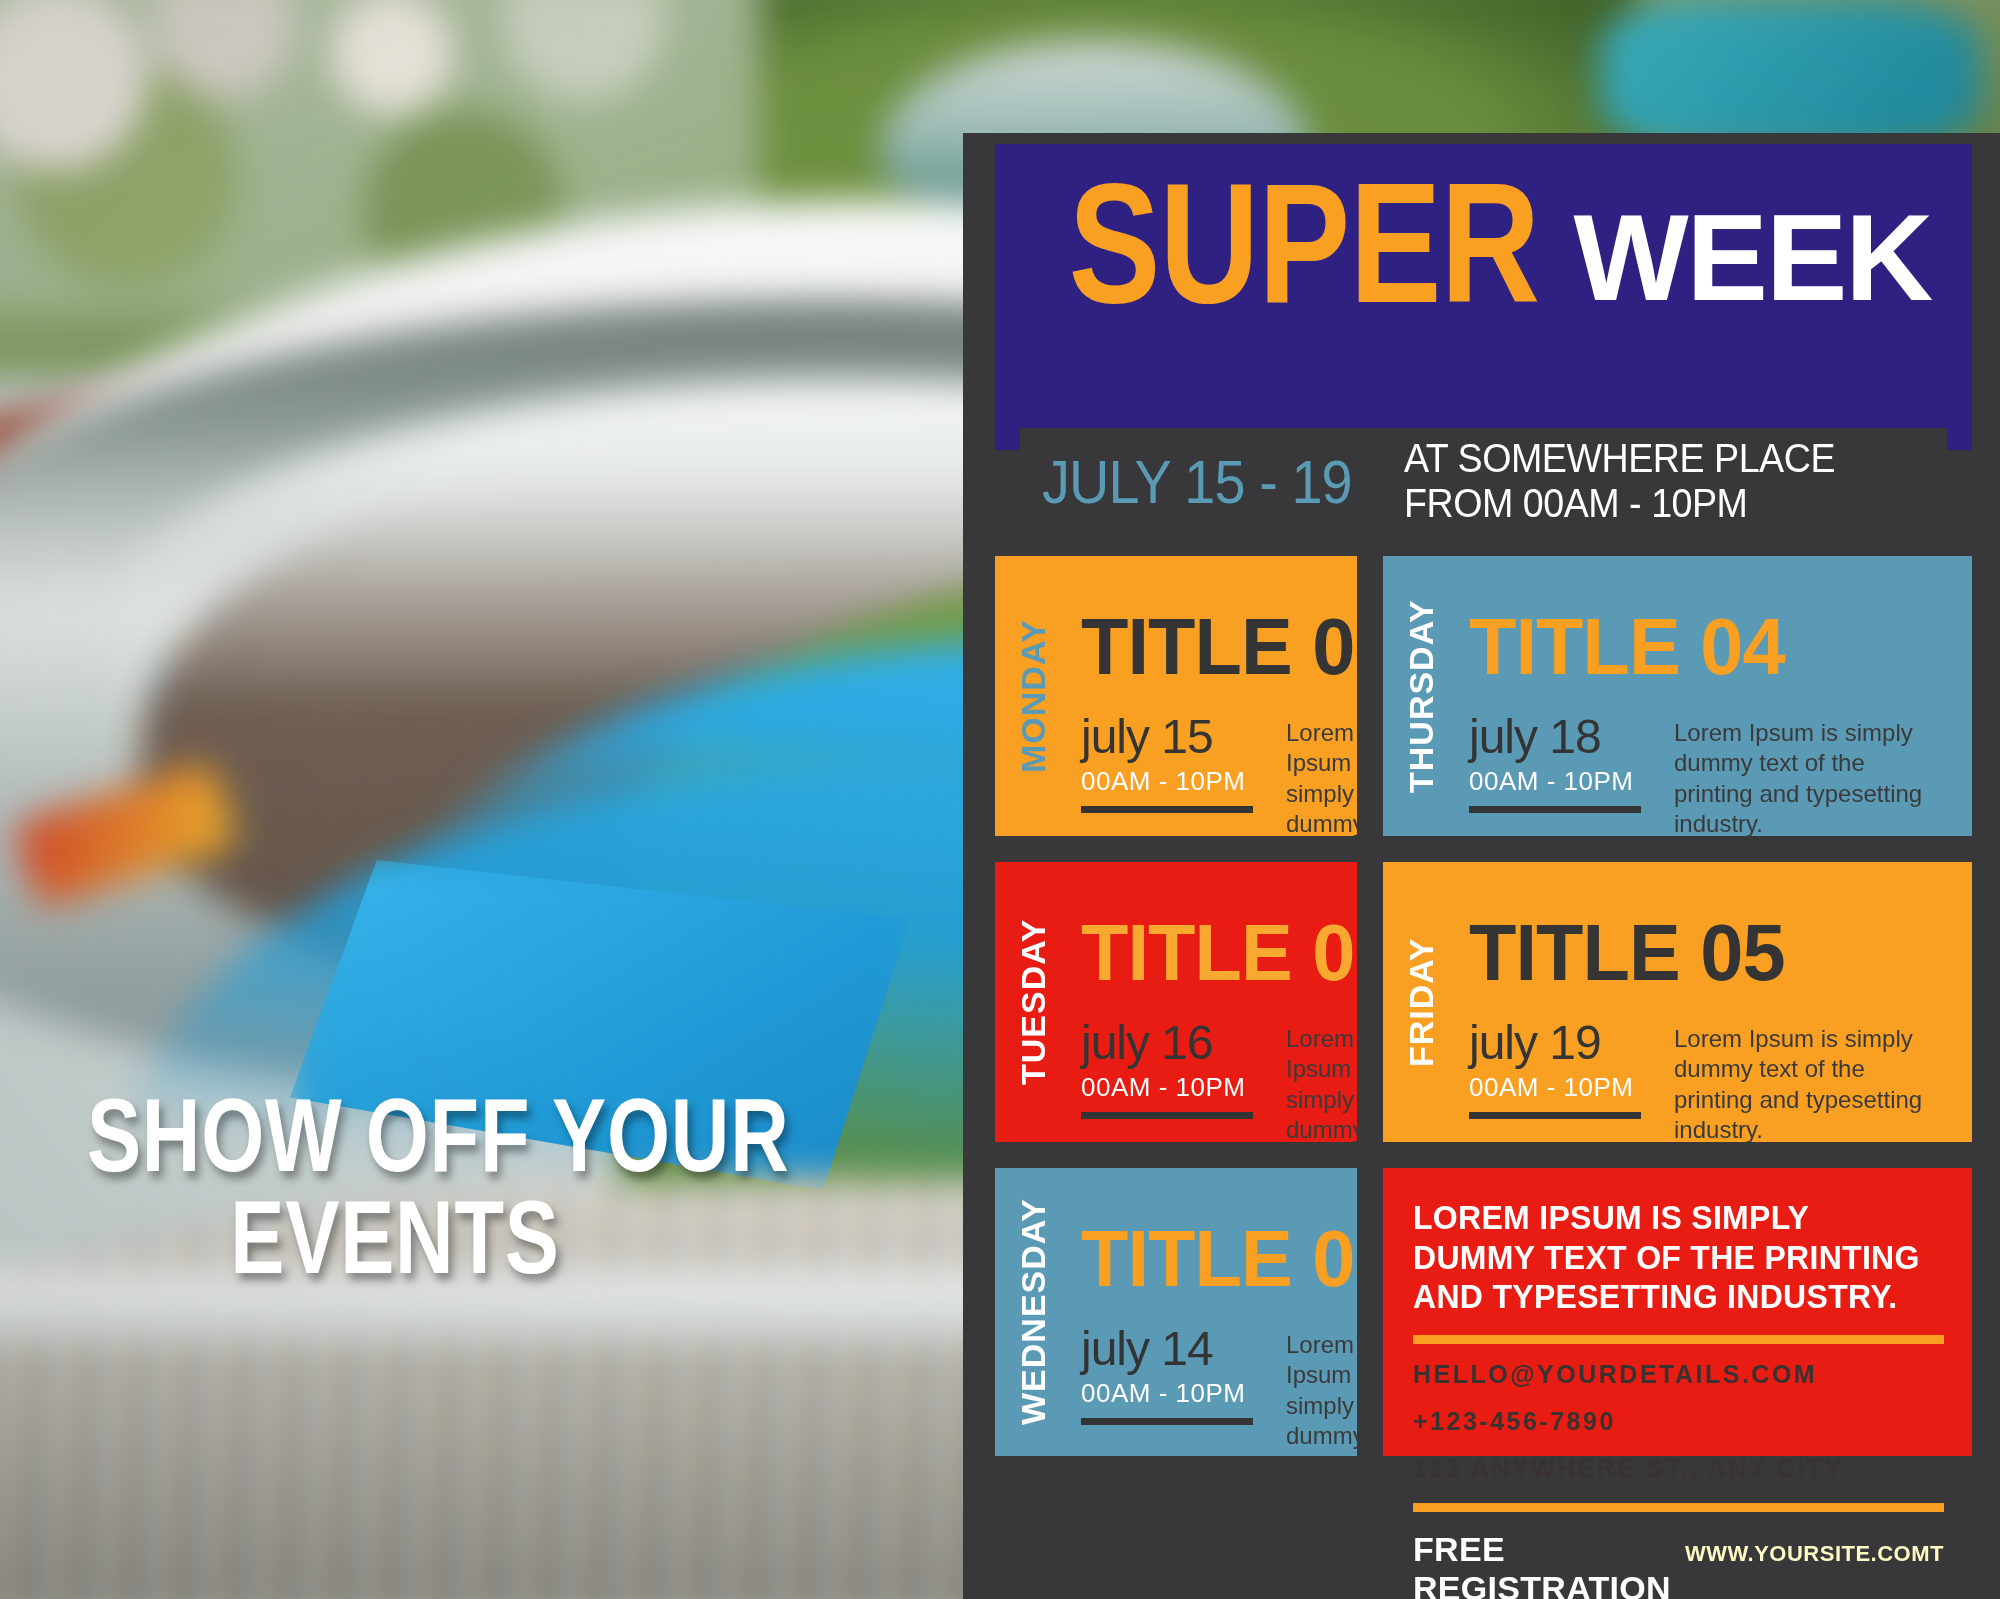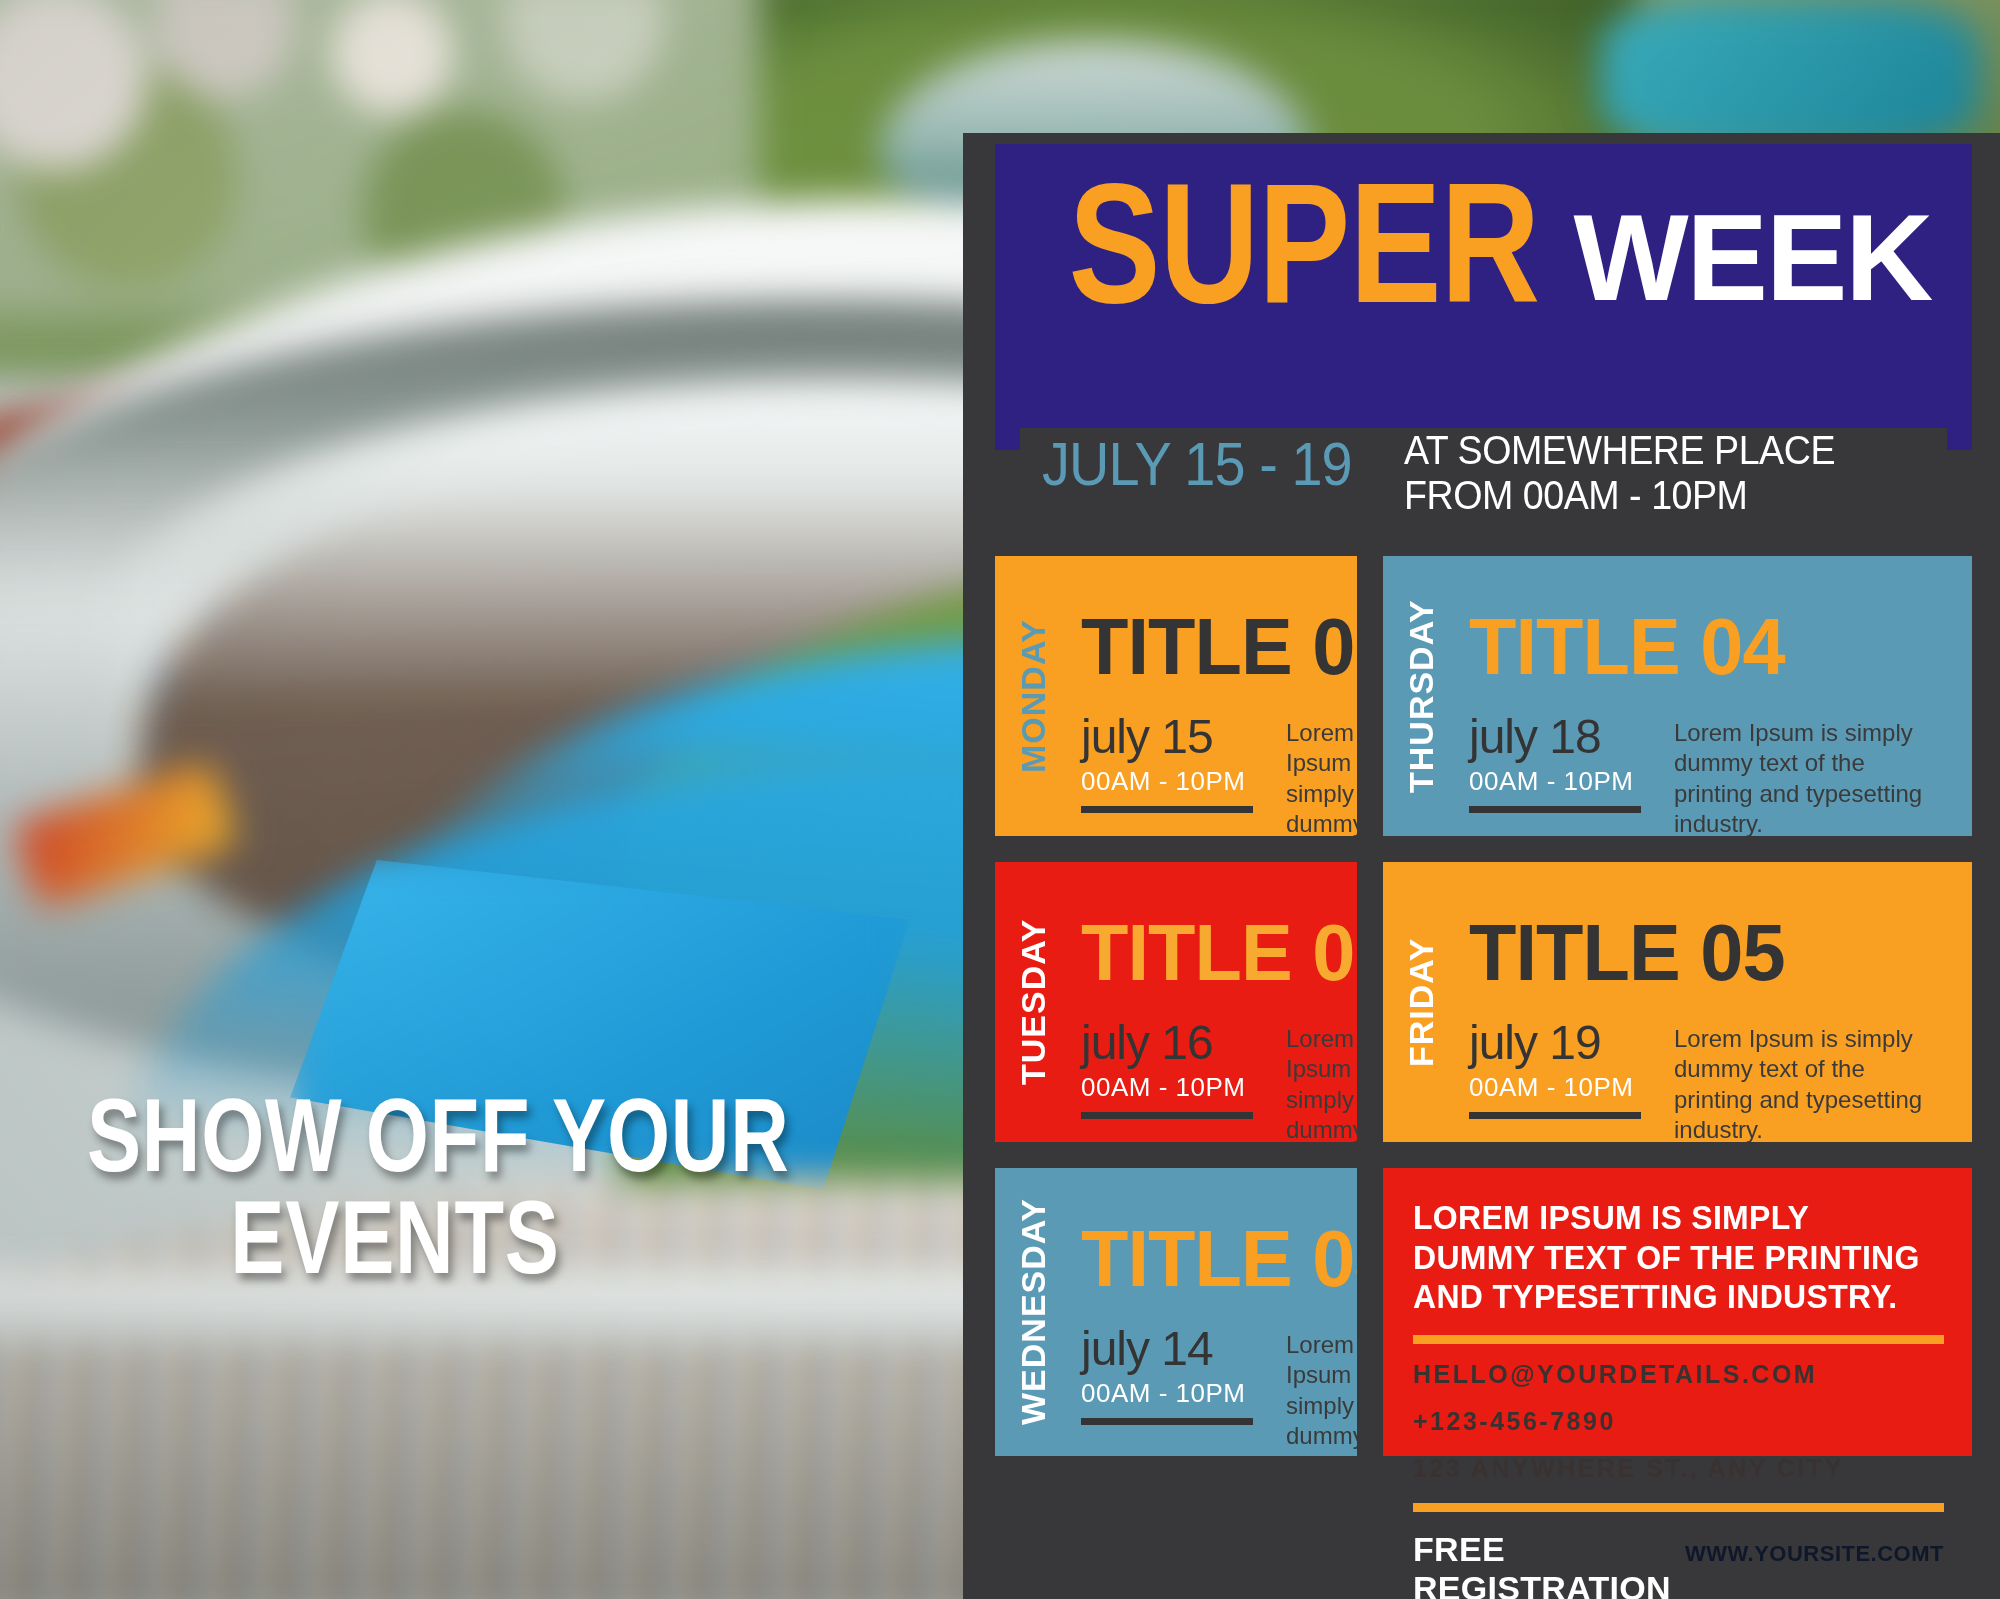--- a/index.html
+++ b/index.html
@@ -160,21 +160,21 @@
     transform:translateY(-6px);
   }
 
   
   .datebar {
     position:absolute;
     left:25px; right:25px;
     bottom:-84px;
     height:106px;
     background:#38383A;
-    display:flex; 
+    display:flex; align-items:center;
     padding-left:22px;
   }
   .date-range {
     color:#5B9AB5;
     font-size:62px;
     font-weight:normal;
     letter-spacing:-1px;
     transform:scaleX(.9);
     transform-origin:left center;
     white-space:nowrap;
@@ -262,21 +262,21 @@
     color:#3a3230; font-size:25px; font-weight:bold;
     letter-spacing:2.5px; line-height:1.0;
     margin-bottom:22px;
     white-space:nowrap;
   }
   .contact-footer { display:flex; align-items:baseline; }
   .free-reg {
     color:#FFFFFF; font-size:34px; font-weight:bold; letter-spacing:.3px;
   }
   .site-url {
-    color:#0f172a; font-size:22px; font-weight:bold;
+    color:#fef9c3; font-size:22px; font-weight:bold;
     letter-spacing:.5px; margin-left:14px;
   }
 </style>
 </head>
 <body>
 
 <div class="photo">
   <div class="photo-layer bg-sky"></div>
   <div class="photo-layer bg-town"></div>
   <div class="photo-layer bg-greentop"></div>

